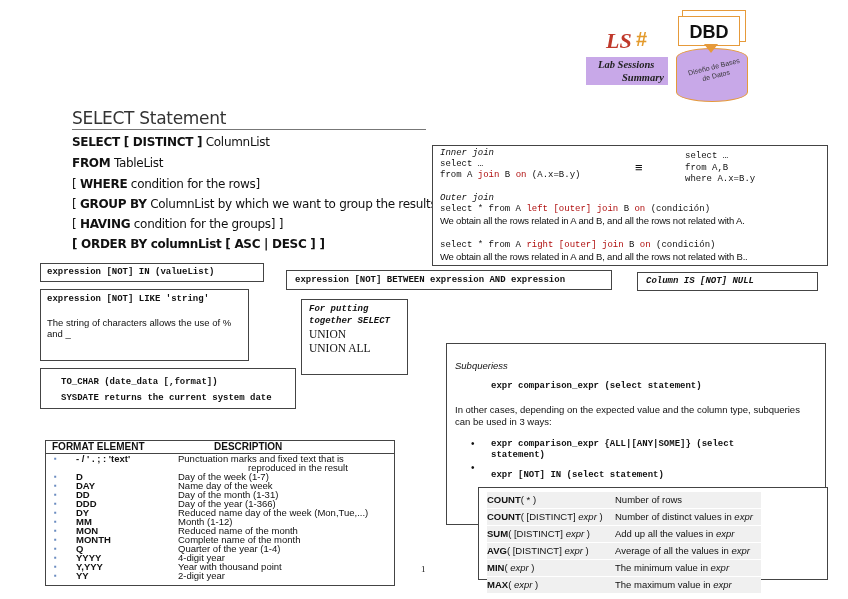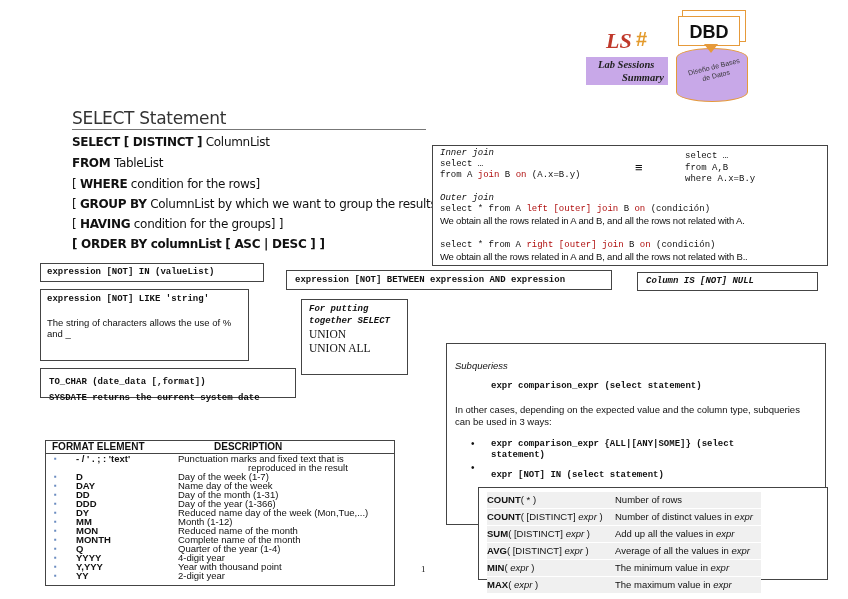--- a/index.html
+++ b/index.html
@@ -110,21 +110,21 @@
   <div style="margin-top:11px;position:relative;padding-left:36px;">
     <span style="position:absolute;left:16px;top:-1px;font-size:10px;">•</span>
     <span class="mono small-mono" style="font-weight:bold;line-height:11px;display:block;width:300px;">expr comparison_expr {ALL|[ANY|SOME]} (select statement)</span>
   </div>
   <div style="margin-top:2px;position:relative;padding-left:36px;">
     <span style="position:absolute;left:16px;top:-1px;font-size:10px;">•</span>
     <span class="mono small-mono" style="font-weight:bold;">expr [NOT] IN (select statement)</span>
   </div>
 </div>
 
-<div class="box mono small-mono" style="left:40px;top:368px;width:256px;height:30px;padding:5px 8px;font-weight:bold;line-height:16px;">
+<div class="box mono small-mono" style="left:40px;top:368px;width:256px;height:41px;padding:5px 20px;font-weight:bold;line-height:16px;">
   <div>TO_CHAR (date_data [,format])</div>
   <div>SYSDATE returns the current system date</div>
 </div>
 
 <div class="box fmt">
   <div class="hdr">
     <span style="position:absolute;left:6px;top:0;">FORMAT ELEMENT</span>
     <span style="position:absolute;left:168px;top:0;">DESCRIPTION</span>
   </div>
   <div class="row" style="top:13px;">

